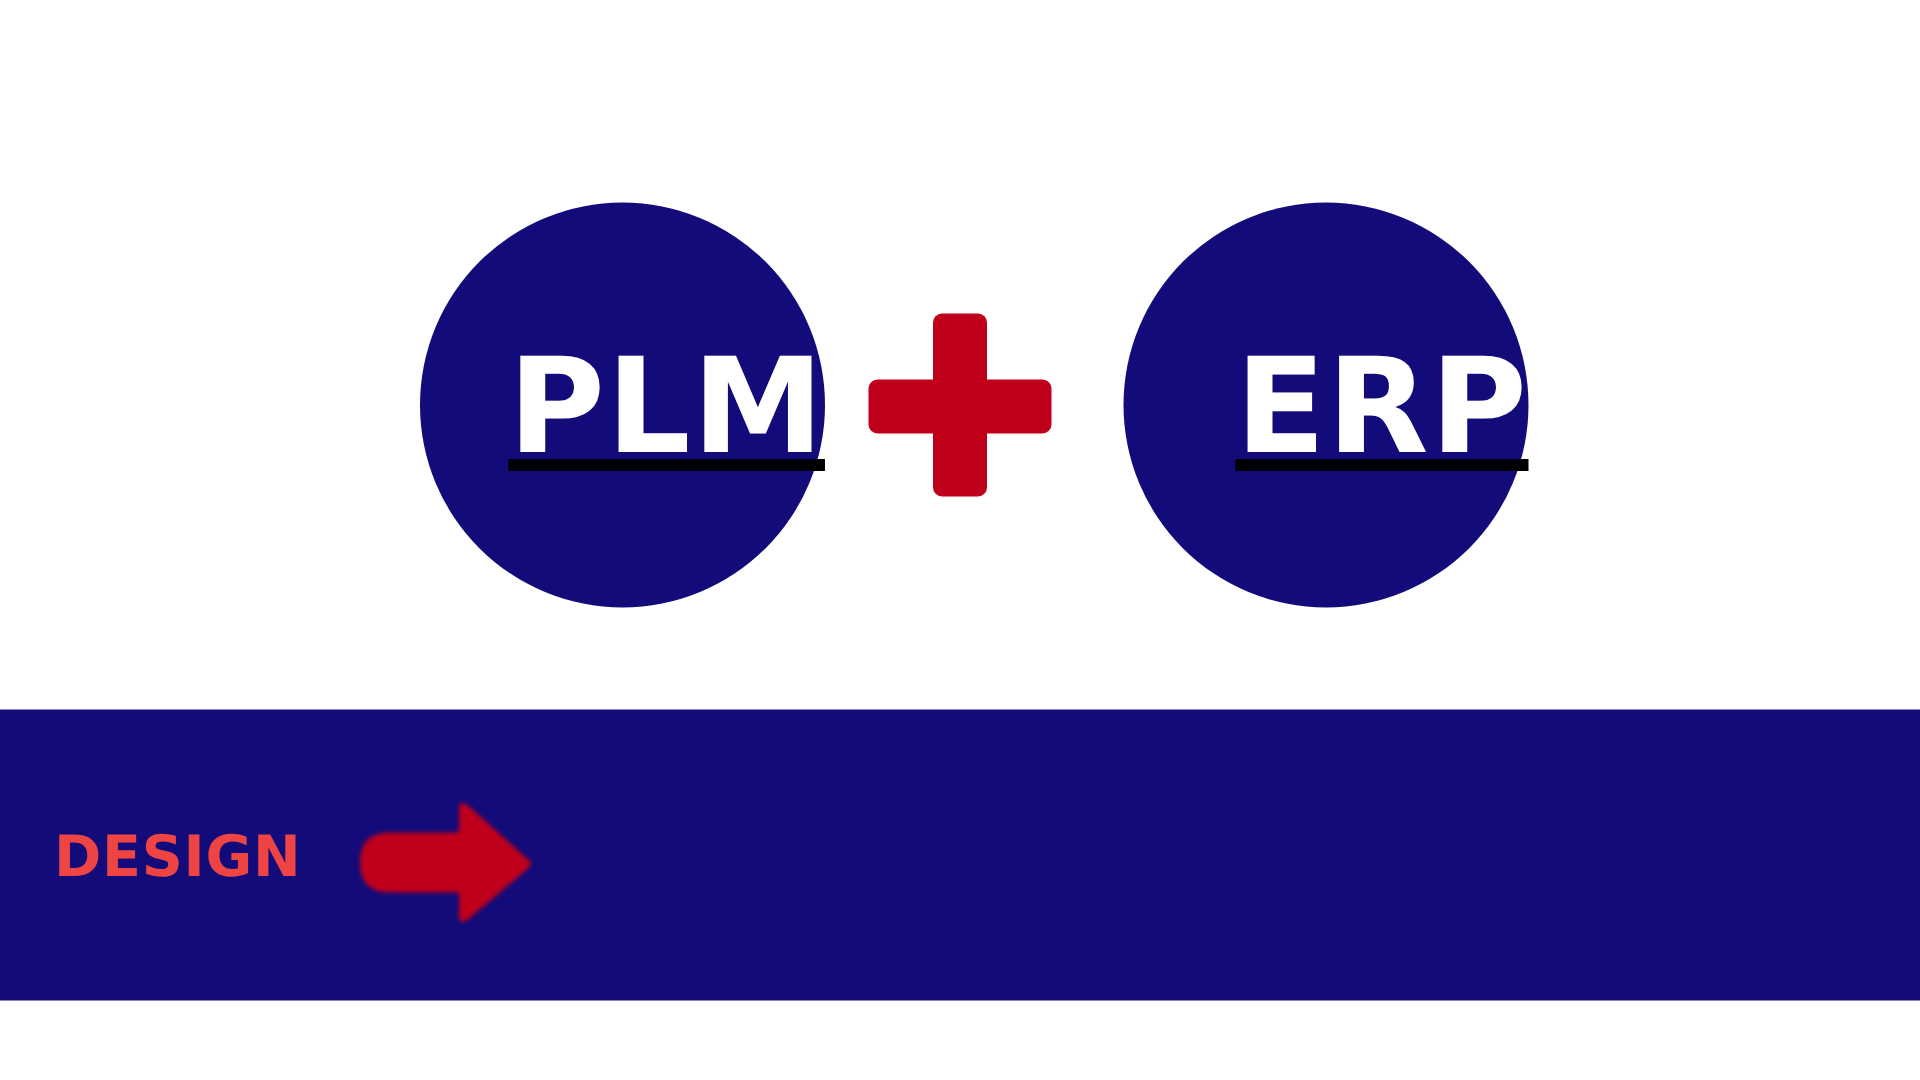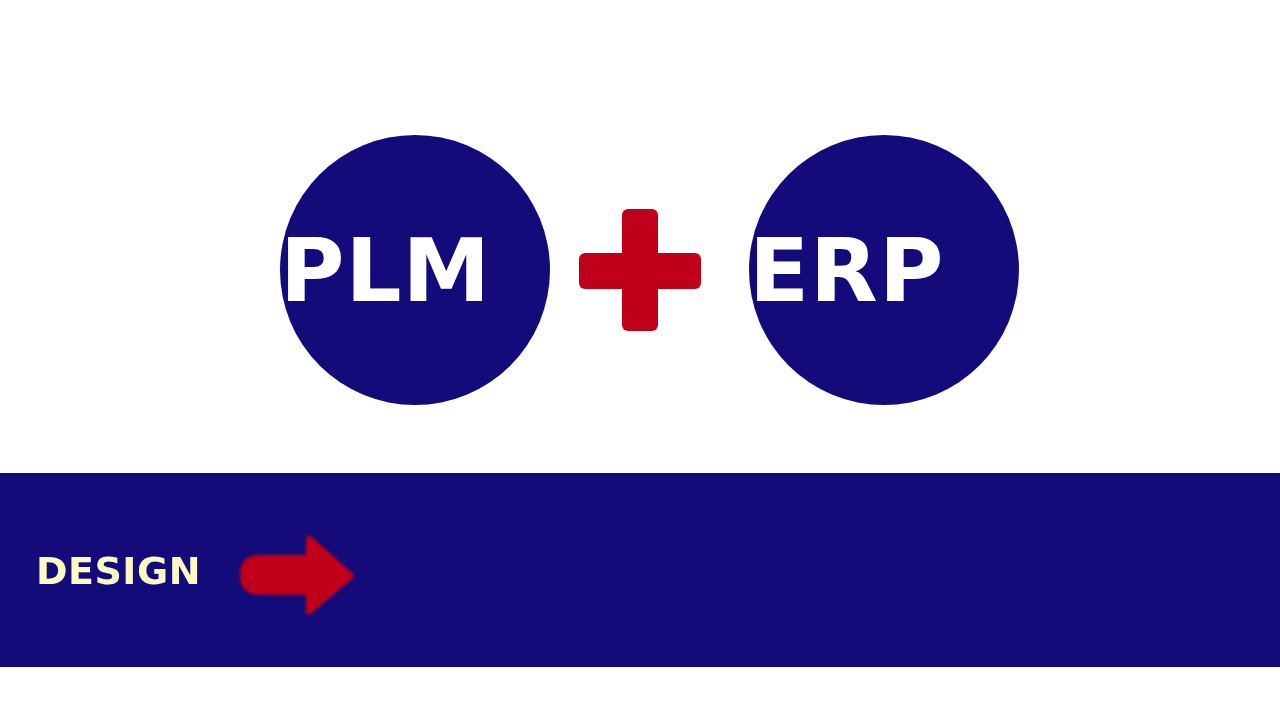--- a/index.html
+++ b/index.html
@@ -1,25 +1,25 @@
 <!DOCTYPE html>
 <html><head>
 <meta charset="utf-8">
 <style>
   html, body { margin:0; padding:0; }
   body { width:1280px; height:720px; background:#ffffff; position:relative; overflow:hidden; font-family:"DejaVu Sans", sans-serif; }
-  .circle { position:absolute; width:270px; height:270px; border-radius:50%; background:#130b7a; display:flex; align-items:center; justify-content:flex-start; }
+  .circle { position:absolute; width:270px; height:270px; border-radius:50%; background:#130b7a; display:flex; align-items:center; justify-content:flex-end;text-decoration:underline; }
   .circle span { color:#ffffff; font-weight:bold; font-size:88px; letter-spacing:1px; }
   #c1 { left:280px; top:135px; }
   #c2 { left:749px; top:135px; }
   .plus { position:absolute; left:579px; top:209px; width:122px; height:122px; }
   .plus .v { position:absolute; left:43px; top:0; width:36px; height:122px; background:#c0001a; border-radius:6px; }
   .plus .h { position:absolute; left:0; top:44px; width:122px; height:36px; background:#c0001a; border-radius:6px; }
   .band { position:absolute; left:0; top:473px; width:1280px; height:194px; background:#130b7a; }
-  .band .label { position:absolute; left:36px; top:78px; color:#fef9c3; font-weight:bold; font-size:38px; letter-spacing:0.5px; line-height:40px; }
+  .band .label { position:absolute; left:36px; top:78px; color:#ef4444; font-weight:bold; font-size:38px; letter-spacing:0.5px; line-height:40px; }
   .arrow { position:absolute; left:240px; top:60px; width:116px; height:84px; filter:blur(1.5px); }
 </style>
 </head>
 <body>
 
 <div id="c1" class="circle">
   <span>PLM</span>
 </div>
 
 <div class="plus">

